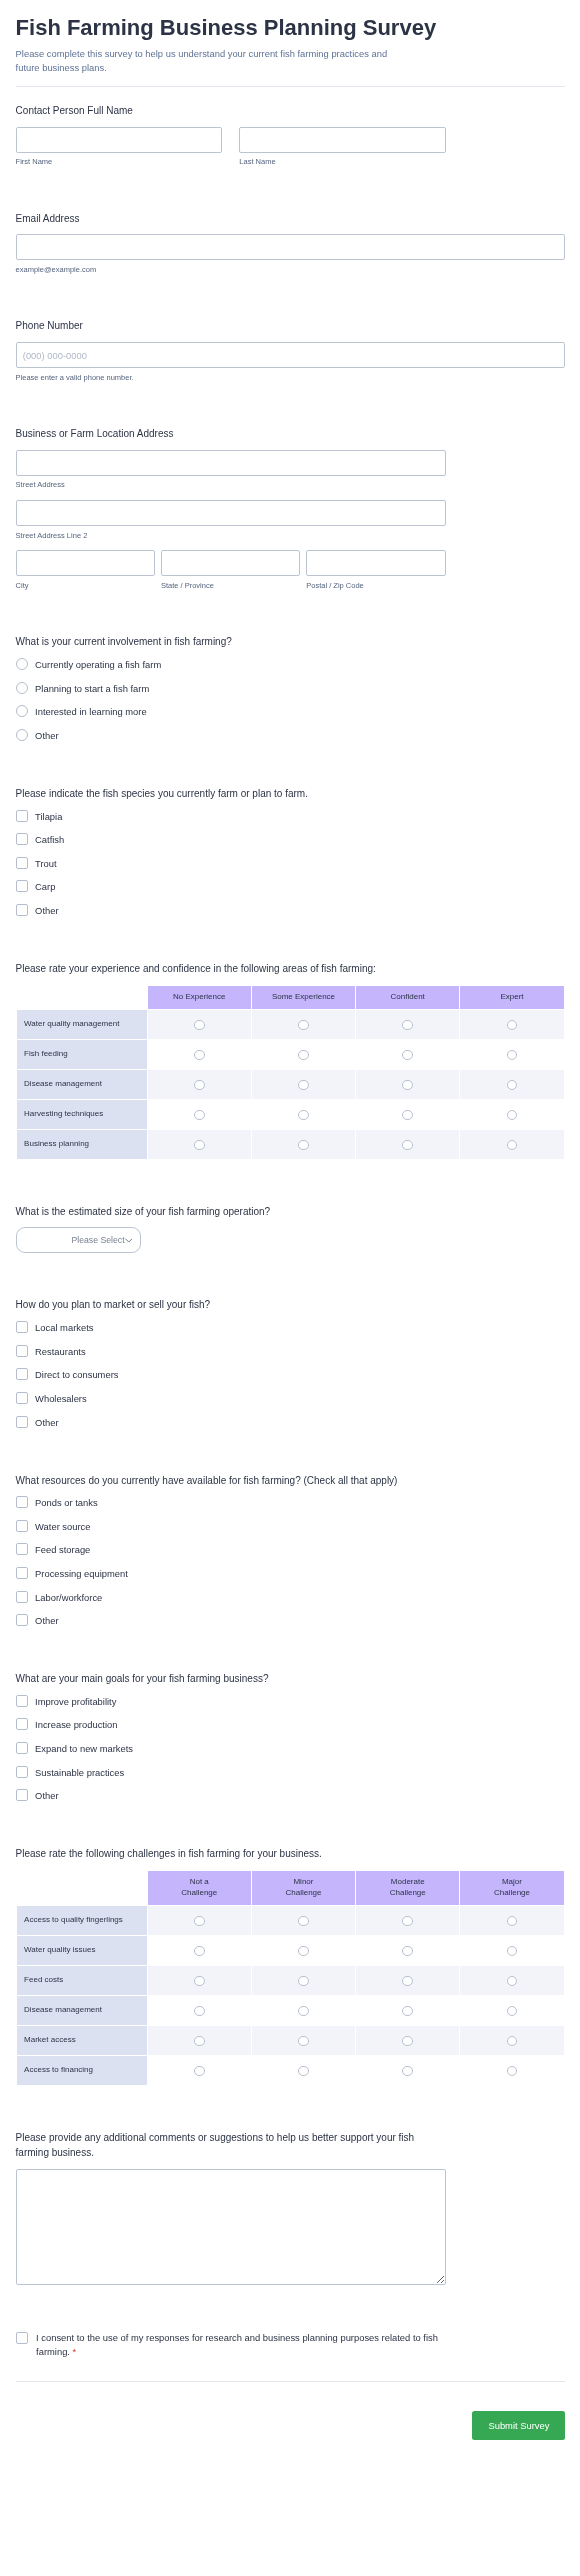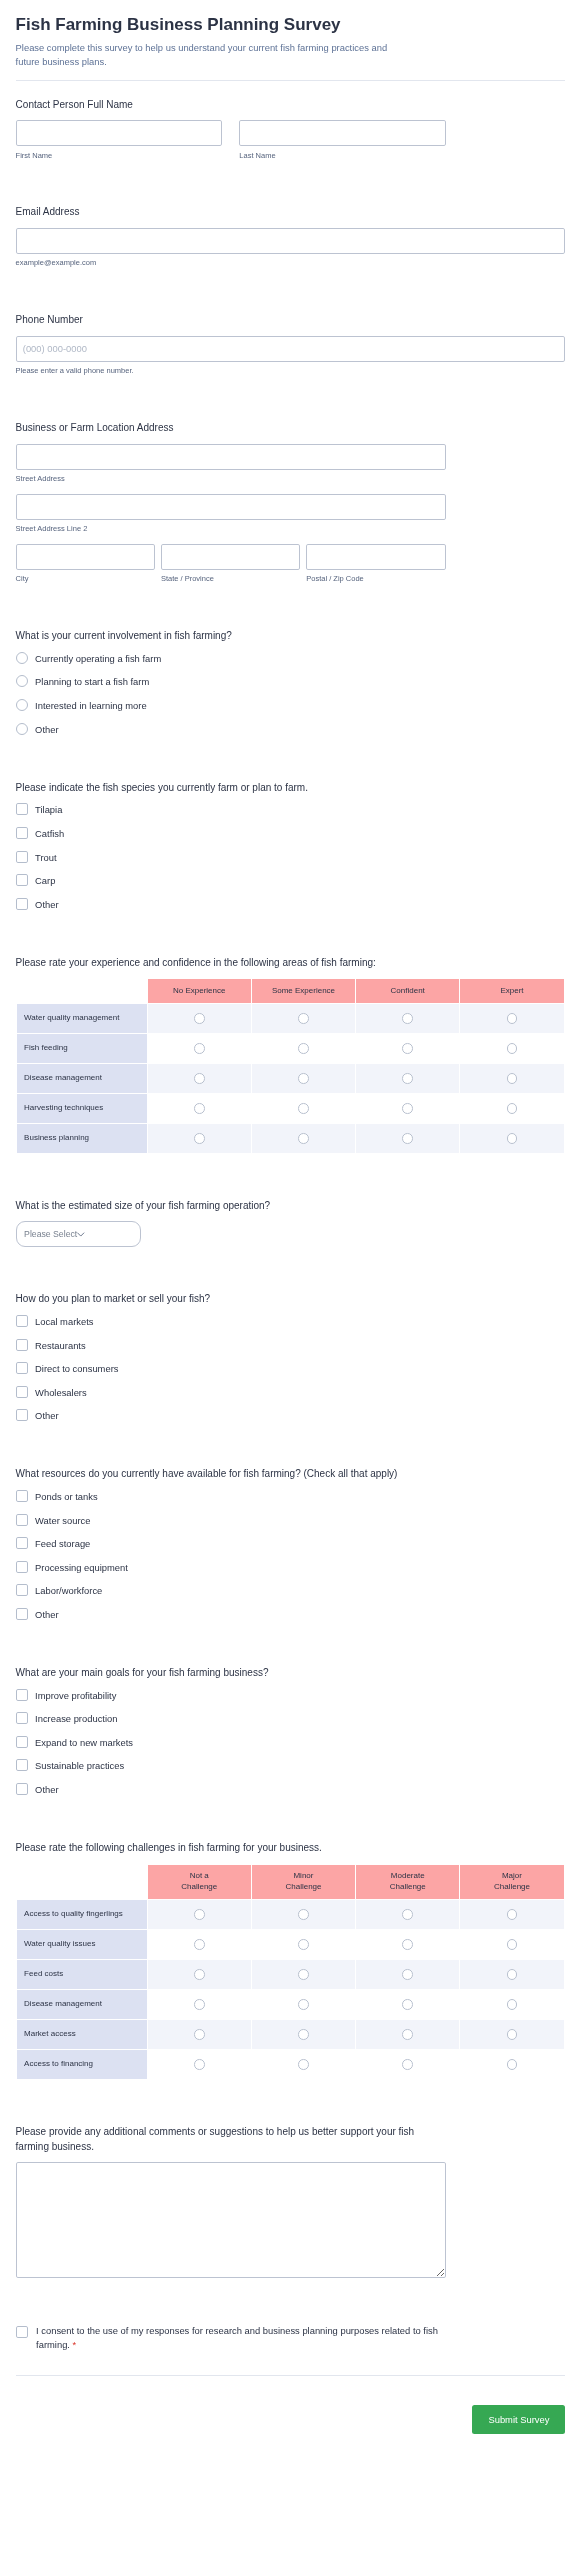--- a/index.html
+++ b/index.html
@@ -1,21 +1,21 @@
 <!DOCTYPE html>
 <html style="font-size:10px"><head>
 <meta charset="utf-8">
 <title>Fish Farming Business Planning Survey</title>
 <style>
   *{box-sizing:border-box;margin:0;padding:0}
   html,body{background:#ffffff}
   body{font-family:"Liberation Sans",sans-serif;color:#2c3345;width:581px}
   .card{width:581px;min-height:2576px;background:#fff;padding:13.7px 15.6px 25px}
 
-  .form-title{font-size:17px;font-weight:700;color:#2c3345;line-height:1.25}
+  .form-title{font-size:22px;font-weight:700;color:#2c3345;line-height:1.25}
   .form-subtitle{margin-top:6.2px;font-size:9.4px;line-height:1.45;color:#5e7296;max-width:375px}
   .header-divider{border:none;border-top:0.6px solid #e2e6ee;margin:11.2px 0 16px}
 
   .q{margin-bottom:44px}
   .q-label{font-size:10px;font-weight:500;color:#2c3345;line-height:1.5;margin-bottom:8.7px;max-width:430px}
   .w688{width:430px}
   .w345{width:215px}
   .w318{width:199px}
   .row{display:flex;gap:17.5px}
   .row3{display:flex;gap:6px}
@@ -30,32 +30,32 @@
   .opt{display:flex;gap:7.5px;margin-bottom:10.6px;cursor:pointer}
   .opt:last-child{margin-bottom:0}
   .opt-text{font-size:9.4px;color:#2c3345;line-height:13px}
   .radio,.checkbox{appearance:none;-webkit-appearance:none;flex:0 0 auto;width:12px;height:12px;
                    border:0.6px solid #b4bdcc;background:#fff;margin:0;cursor:pointer}
   .radio{border-radius:50%}
   .checkbox{border-radius:1.9px}
 
   .matrix{width:549px;border-collapse:collapse;table-layout:fixed}
   .matrix th,.matrix td{border:0.6px solid #ffffff}
-  .matrix thead th{background:#fca5a5;font-size:8px;font-weight:500;color:#2c3345;text-align:center;
+  .matrix thead th{background:#c4b5fd;font-size:8px;font-weight:500;color:#2c3345;text-align:center;
                    padding:6.2px 3.7px;white-space:pre-line;line-height:1.35}
   .matrix thead th.corner{background:#fff;width:131px}
   .matrix tbody th{background:#dce1f2;font-size:8px;font-weight:400;color:#2c3345;text-align:left;
                    padding:6.2px 7.5px;line-height:1.3}
   .matrix tbody td{background:#fff;text-align:center;height:30px}
   .matrix tbody tr:nth-child(odd) td{background:#f2f4fa}
   .cell-radio{appearance:none;-webkit-appearance:none;width:10.6px;height:10.6px;border:0.6px solid #b9c1cf;
               border-radius:50%;background:#fff;margin:0;vertical-align:middle;cursor:pointer}
 
   .select{width:125px;height:26px;border:0.6px solid #bcc3d1;border-radius:9px;background:#fff;
-          display:flex;align-items:center;justify-content:flex-start;padding:0 7.5px;cursor:pointer}
+          display:flex;align-items:center;justify-content:flex-end;padding:0 7.5px;cursor:pointer}
   .select-text{font-size:8.7px;color:#78818f}
 
   .textarea{width:430px;height:116px;border:0.6px solid #bcc3d1;border-radius:1.9px;padding:6.2px;
             font-size:9.4px;font-family:inherit;color:#2c3345;resize:vertical;outline:none}
 
   .consent-q{margin-bottom:22px}
   .consent{display:flex;align-items:flex-start;gap:8px;width:430px;cursor:pointer}
   .consent .checkbox{width:12.5px;height:12.5px;margin-top:1.2px}
   .consent-text{font-size:9.4px;line-height:1.5;color:#2c3345}
   .req{color:#d93025}

